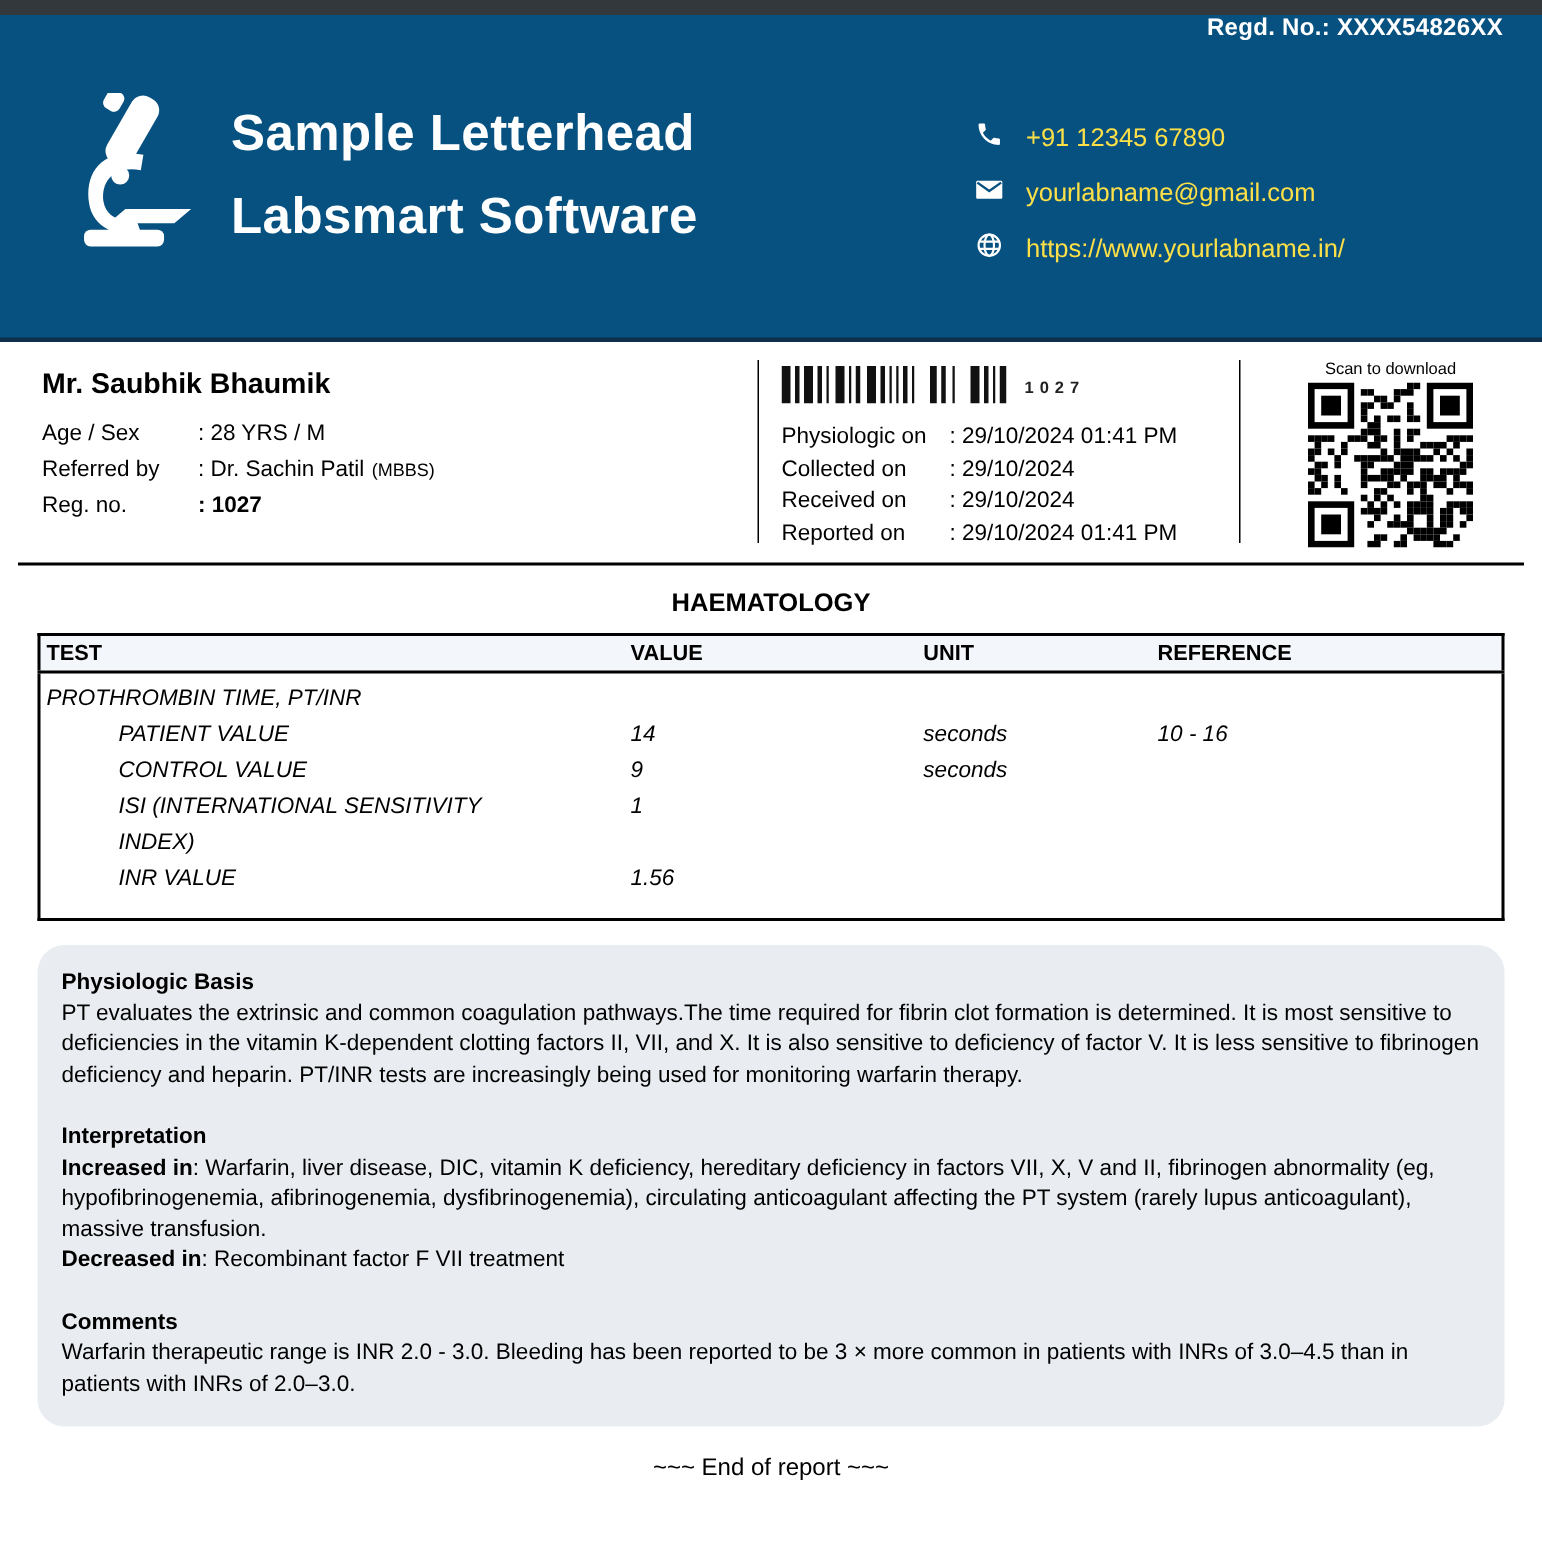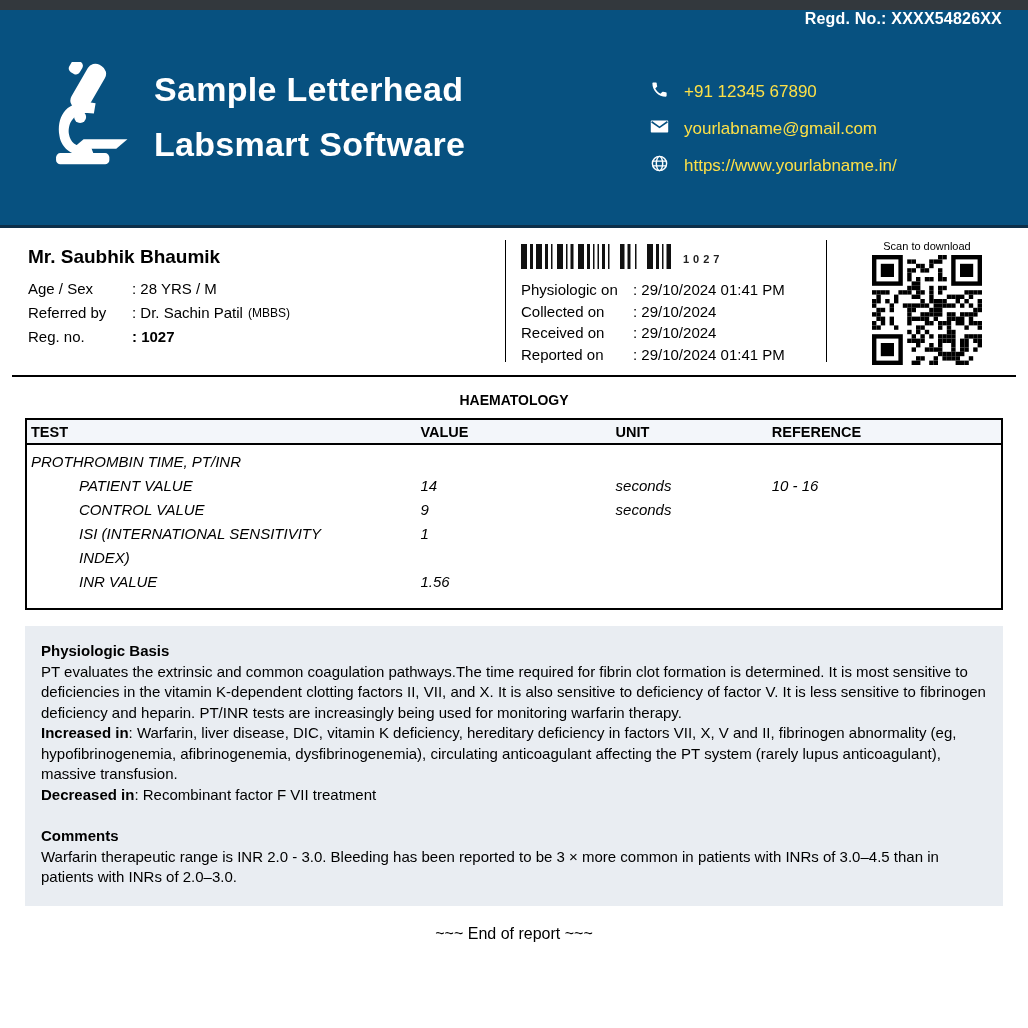--- a/index.html
+++ b/index.html
@@ -34,36 +34,36 @@
   .barcode-row svg { width:150px; height:25px; }
   .barcode-num { font-size:11px; letter-spacing:4px; font-weight:bold; color:#222; }
   .reg-block .info-row { line-height:21.5px; }
   .reg-block .lbl { width:112px; }
   .qr-block { position:absolute; left:838px; top:2px; width:178px; text-align:center; }
   .qr-caption { font-size:11px; margin-bottom:3px; }
   .qr-box svg { width:110px; height:110px; display:inline-block; }
   .section-rule { border-top:2px solid #000; margin:0 12px; }
 
   
-  .report-title { text-align:center; font-size:14px; font-weight:bold; margin:15px 0 10px; }
+  .report-title { text-align:center; font-size:17px; font-weight:bold; margin:15px 0 10px; }
   table.results { width:978px; margin:0 25px; border:2px solid #000; border-collapse:collapse;padding-left:40px; }
   table.results th { background:#f3f6fa; font-size:14.5px; font-weight:bold; text-align:left;
                      padding:4px 4px 3px 4px; border-bottom:2px solid #000; }
   th.c-test { width:40%; padding-left:6px; }
   th.c-value { width:20%; } th.c-unit { width:16%; } th.c-ref { width:24%; }
   table.results td { font-size:15px; line-height:24px; vertical-align:top; padding:0 4px;font-style:italic; }
   tr.first td { padding-top:5px; }
   td.t-name { padding-left:6px; }
   tr.indent td.t-name { padding-left:52px; }
   tr.last td { padding-bottom:14px; }
   .wrap-narrow { display:inline-block; max-width:262px; }
 
   
   .notes { margin:16px 25px 0; background:#e9edf2; padding:15px 16px 18px; font-size:15px;
-           line-height:20.5px; }
+           line-height:20.5px;border-radius:18px; }
   .notes h3 { font-size:15px; font-weight:bold; }
   .notes .gap { margin-top:21px; }
   .end-of-report { text-align:center; font-size:16px; margin-top:19px; }
 </style>
 </head>
 <body>
 
 <div class="page">
 
   <div class="top-strip"></div>
@@ -453,20 +453,21 @@
         <td>1.56</td>
         <td></td>
         <td></td>
       </tr>
     </tbody>
   </table>
 
   <div class="notes">
     <h3>Physiologic Basis</h3>
     <p>PT evaluates the extrinsic and common coagulation pathways.The time required for fibrin clot formation is determined. It is most sensitive to deficiencies in the vitamin K-dependent clotting factors II, VII, and X. It is also sensitive to deficiency of factor V. It is less sensitive to fibrinogen deficiency and heparin. PT/INR tests are increasingly being used for monitoring warfarin therapy.</p>
+    <h3 class="gap">Interpretation</h3>
     <p><b>Increased in</b><span>: Warfarin, liver disease, DIC, vitamin K deficiency, hereditary deficiency in factors VII, X, V and II, fibrinogen abnormality (eg, hypofibrinogenemia, afibrinogenemia, dysfibrinogenemia), circulating anticoagulant affecting the PT system (rarely lupus anticoagulant), massive transfusion.</span></p>
     <p><b>Decreased in</b><span>: Recombinant factor F VII treatment</span></p>
     <h3 class="gap">Comments</h3>
     <p>Warfarin therapeutic range is INR 2.0 - 3.0. Bleeding has been reported to be 3 × more common in patients with INRs of 3.0–4.5 than in patients with INRs of 2.0–3.0.</p>
   </div>
 
   <div class="end-of-report">~~~ End of report ~~~</div>
 
 </div>
 

